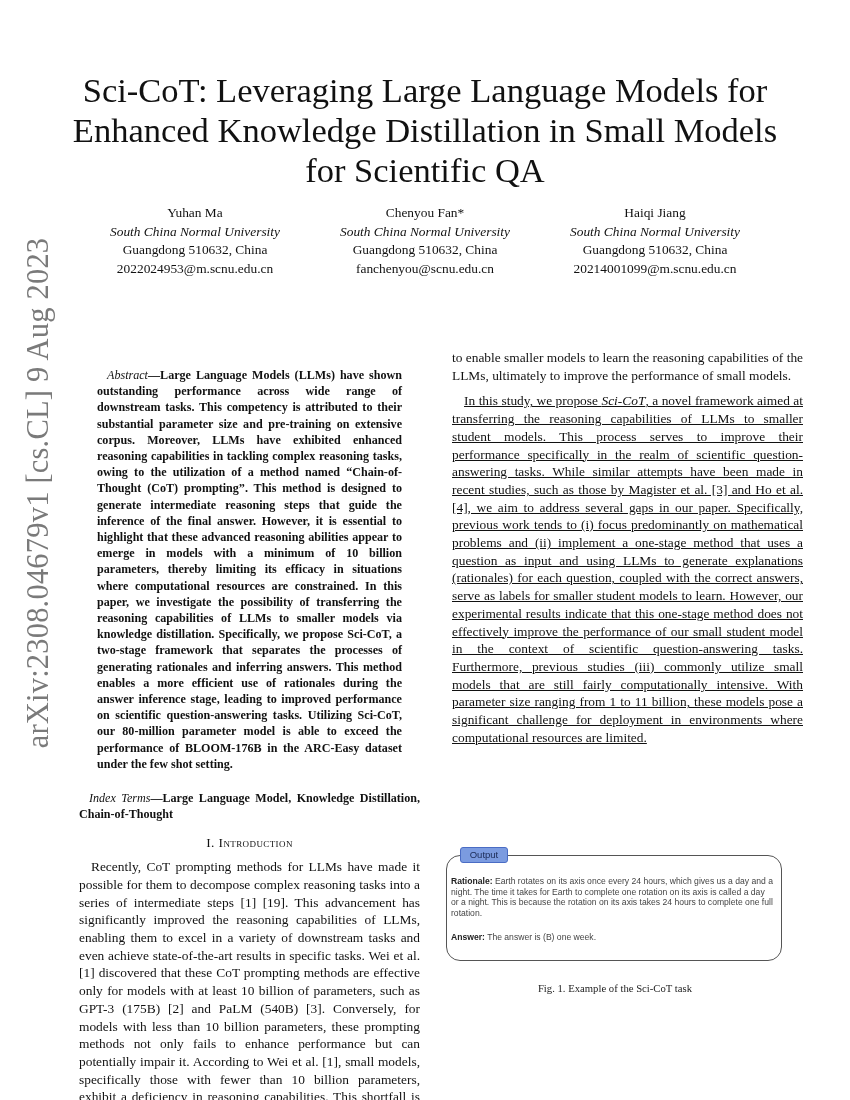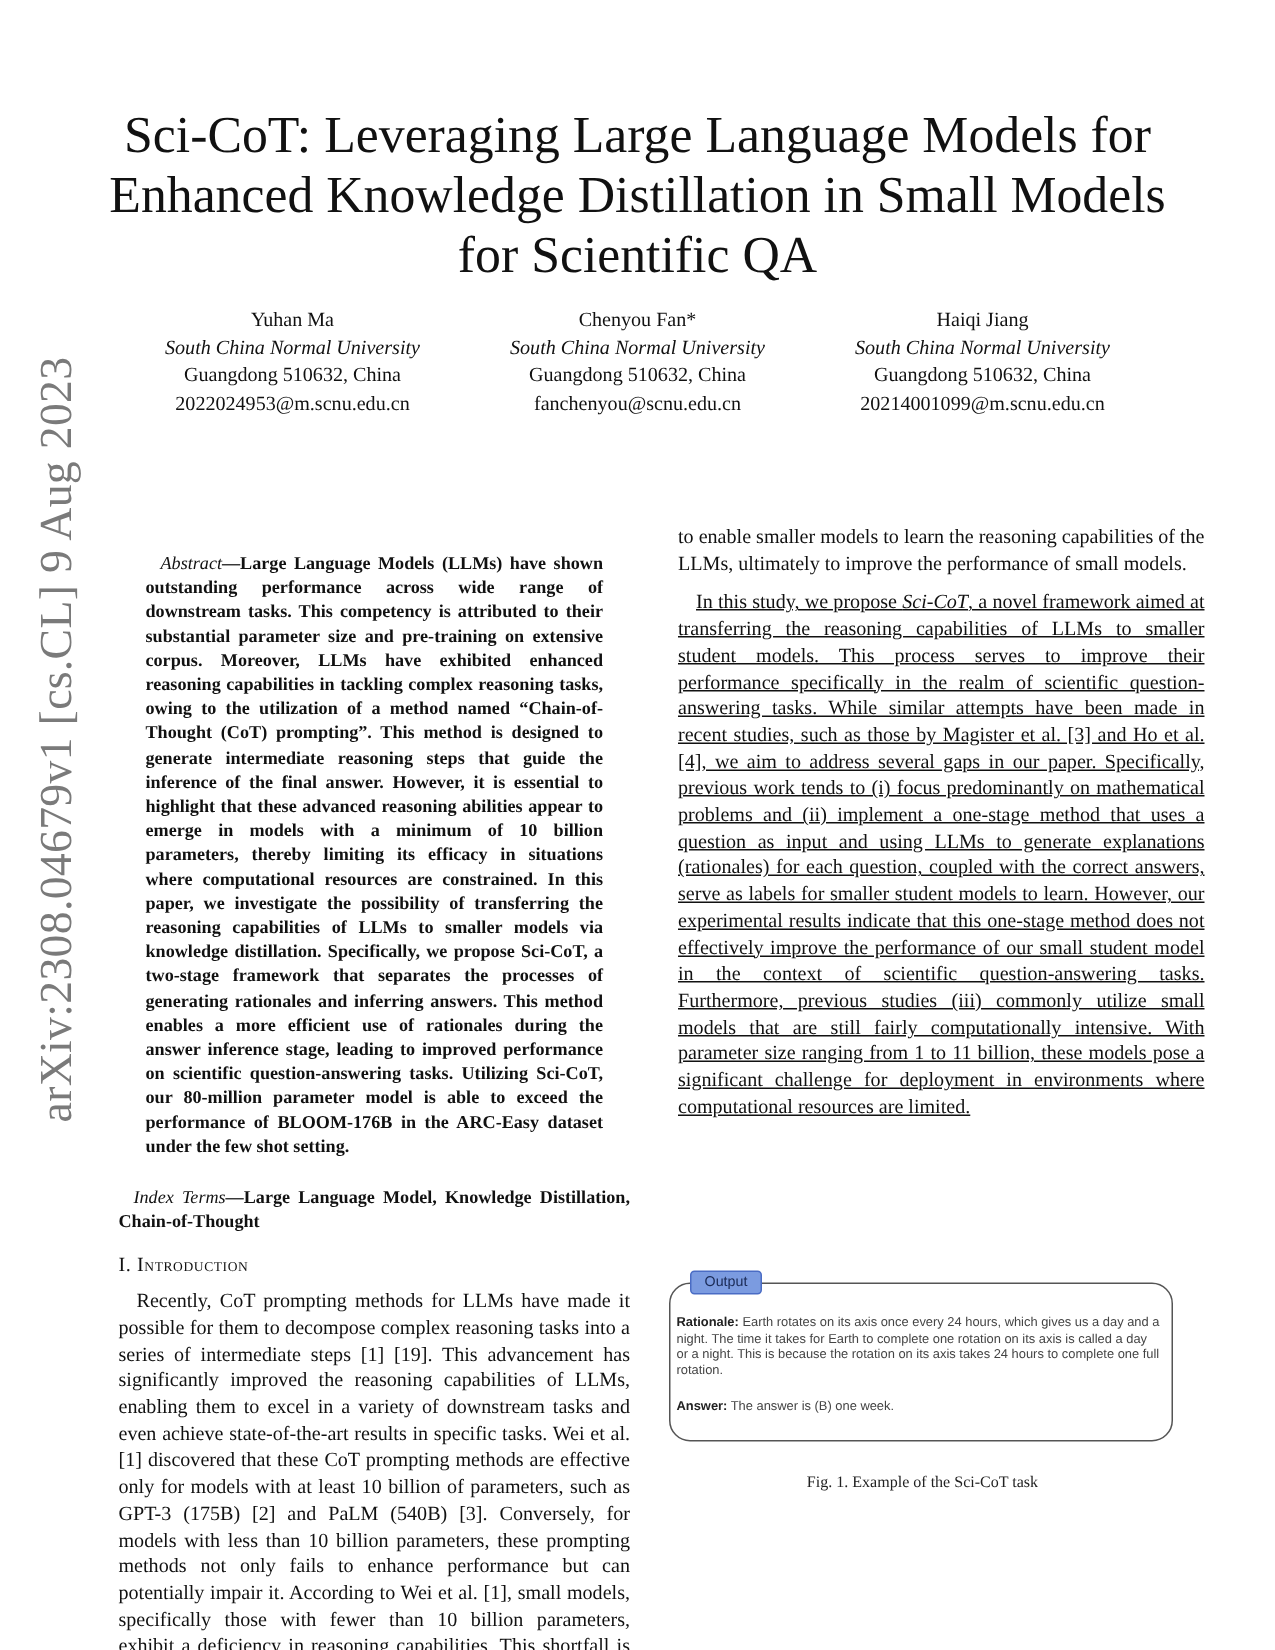--- a/index.html
+++ b/index.html
@@ -29,21 +29,21 @@
       position: absolute; top: 349px; width: 341px;
       font-size: 13.4px; line-height: 17.7px; text-align: justify; hyphens: none;
     }
     .col-left { left: 79px; }
     .col-right { left: 432px; width: 351px; margin-left: 20px; }
     .abstract { font-weight: bold; font-size: 12.1px; line-height: 16.2px; text-indent: 10px; margin: 18px; }
     .abstract .lead { font-style: italic; font-weight: normal; }
     .index-terms { font-weight: bold; font-size: 12.1px; line-height: 16.2px; text-indent: 10px; margin: 0; }
     .index-terms .lead { font-style: italic; font-weight: normal; }
     .section-heading {
-      text-align: left; font-size: 13.4px; margin: 12px 0 6px 0; letter-spacing: 0.4px;
+      text-align: center; font-size: 13.4px; margin: 12px 0 6px 0; letter-spacing: 0.4px;
       font-variant: small-caps;
     }
     p.body { margin: 0; text-indent: 12px; }
     p.body.noindent { text-indent: 0; }
     p.body + p.body { margin-top: 8px; text-decoration: underline; }
     em { font-style: italic; }
 
     
     .figure { position: absolute; left: 446px; top: 766px; width: 338px; height: 230px; }
     .fig-box {

